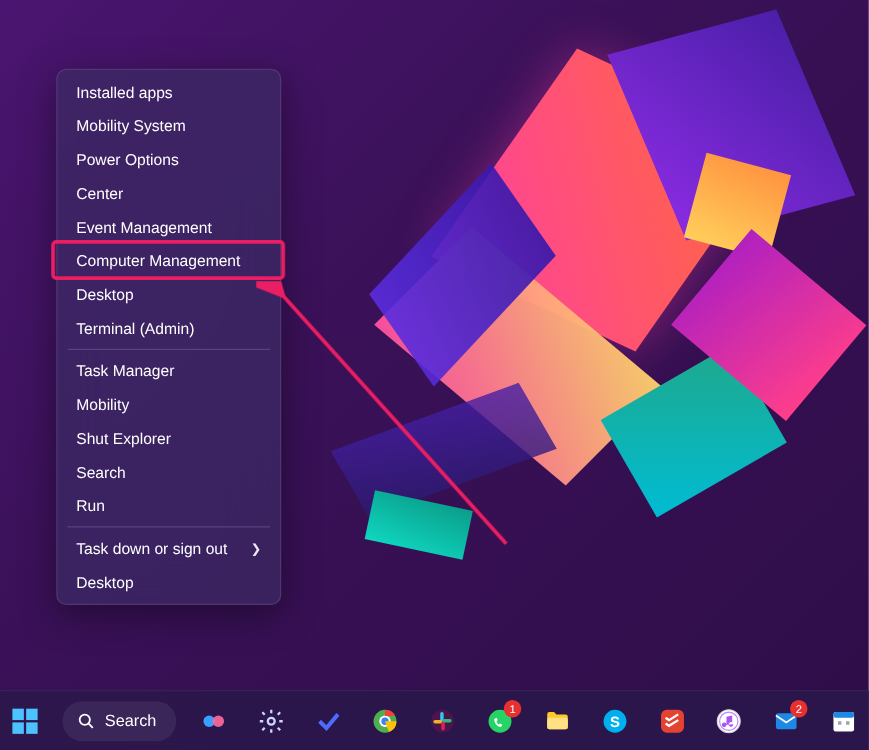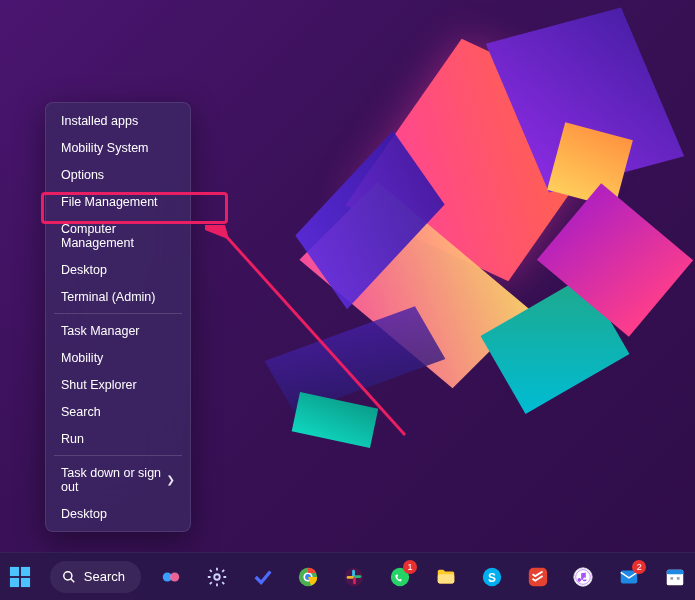--- a/index.html
+++ b/index.html
@@ -22,31 +22,30 @@
   .s6 { width: 70px; height: 70px; background: linear-gradient(10deg,#ffcf5b,#ff9340); top: 130px; right: 70px; transform: rotate(15deg);}
   .s7 { width: 160px; height: 60px; background: linear-gradient(10deg,#2b1a6e,#471fa8); top: 330px; right: 260px; transform: rotate(-20deg) skew(10deg); opacity:.8;}
   .s8 { width: 100px; height: 120px; background: linear-gradient(10deg,#ff3e8a,#b020c0); top: 200px; right: 30px; transform: rotate(-50deg);}
   .s9 { width: 80px; height: 40px; background: linear-gradient(10deg,#0fd6c0,#0a9e8a); top: 400px; right: 320px; transform: rotate(12deg);}
   
   
   .context-menu {
     position: absolute;
     top: 55px;
     left: 45px;
-    width: 146px;
+    width: 180px;
     background: rgba(60, 42, 100, 0.72);
     backdrop-filter: blur(20px);
     border: 1px solid rgba(255,255,255,0.1);
     border-radius: 8px;
     padding: 4px;
     box-shadow: 0 8px 30px rgba(0,0,0,0.4);
     z-index: 10;
     color: #fff;
     font-size: 12.5px;
-    margin-top: 47px;
   }
   .menu-item {
     padding: 6.5px 11px;
     border-radius: 4px;
     cursor: default;
     display: flex;
     justify-content: space-between;
     align-items: center;
   }
   .separator { height: 1px; background: rgba(255,255,255,0.15); margin: 3px 4px; }
@@ -137,24 +136,27 @@
 
 <div class="context-menu">
 
   <div class="menu-item">
       <span>Installed apps</span>
     </div>
   <div class="menu-item">
       <span>Mobility System</span>
     </div>
   <div class="menu-item">
-      <span>Options</span>
-    </div>
-  <div class="menu-item">
-      <span>File Management</span>
+      <span>Power Options</span>
+    </div>
+  <div class="menu-item">
+      <span>Center</span>
+    </div>
+  <div class="menu-item">
+      <span>Event Management</span>
     </div>
   <div class="menu-item">
       <span>Computer Management</span>
     </div>
   <div class="menu-item">
       <span>Desktop</span>
     </div>
   <div class="menu-item">
       <span>Terminal (Admin)</span>
     </div>

